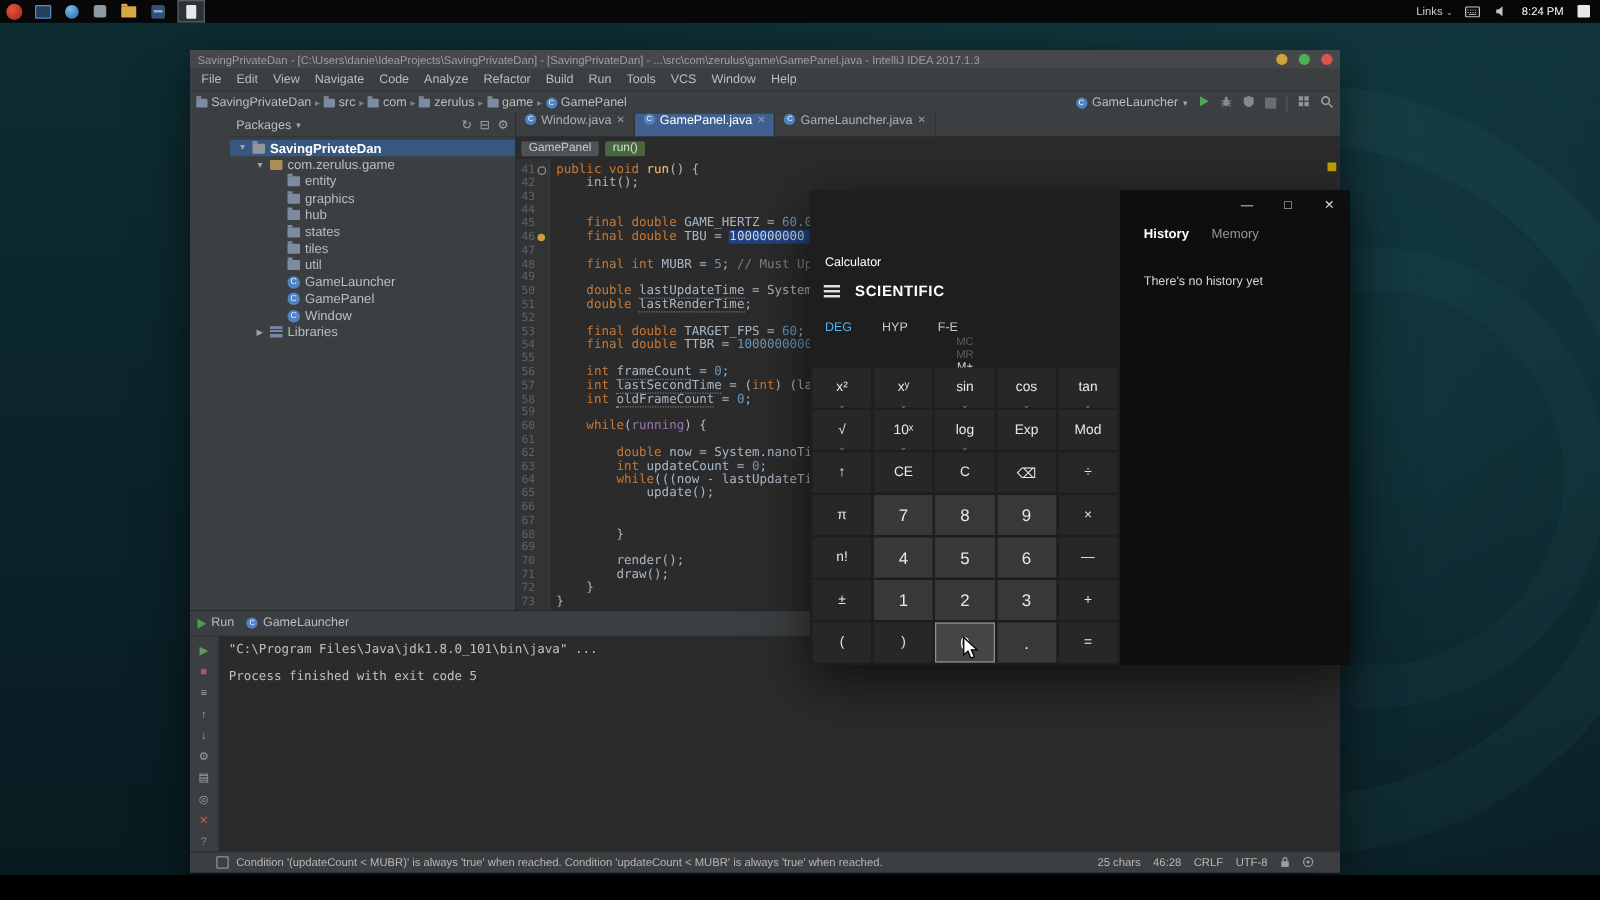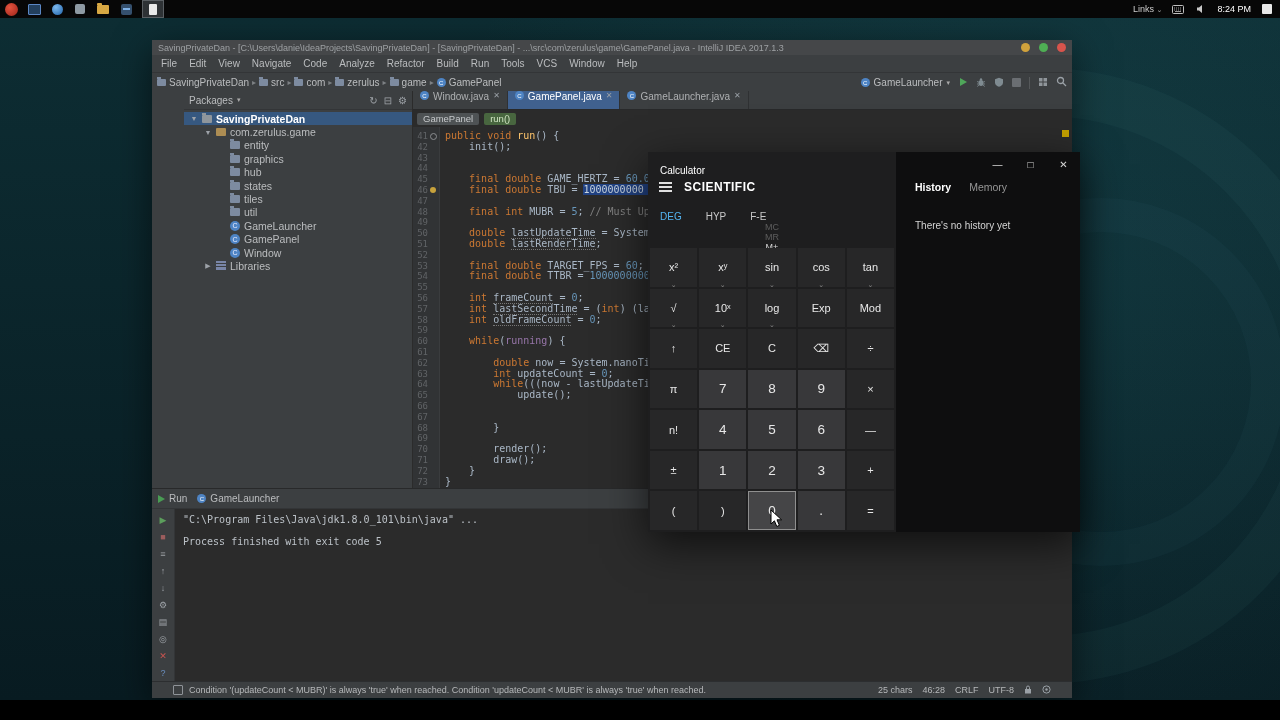--- a/index.html
+++ b/index.html
@@ -124,21 +124,21 @@
   
   .statusbar{position:absolute;left:0;right:0;bottom:0;height:16px;background:#3c3f41;border-top:1px solid #2c2e30;
              display:flex;align-items:center;padding:0 21px;font-size:9px;color:#b6b8ba;gap:6px;}
   .sb-msg-icon{width:8px;height:8px;border:1px solid #8f9398;border-radius:1px;}
   .sb-right{margin-left:auto;display:flex;align-items:center;gap:10px;}
 
   
   .calc{position:absolute;left:648px;top:152px;width:432px;height:380px;display:flex;z-index:40;
         box-shadow:0 12px 40px rgba(0,0,0,.65);color:#eee;}
   .calc-main{width:248px;min-width:248px;background:#1e1e1f;display:flex;flex-direction:column;}
-  .calc-title{height:24px;display:flex;align-items:flex-end;padding-left:12px;font-size:10px;color:#fff;}
+  .calc-title{height:24px;display:flex;align-items:center;padding-left:12px;font-size:10px;color:#fff;margin-top:46px;}
   .calc-modebar{height:22px;display:flex;align-items:center;gap:12px;padding-left:11px;}
   .burger{width:13px;height:2px;background:#e0e0e0;position:relative;}
   .burger::before,.burger::after{content:"";position:absolute;left:0;width:13px;height:2px;background:#e0e0e0;}
   .burger::before{top:-4px;}.burger::after{top:4px;}
   .calc-mode{font-size:12px;font-weight:bold;letter-spacing:.5px;color:#fff;}
   .calc-display{height:66px;display:flex;align-items:center;justify-content:flex-end;
                 padding-right:11px;font-size:28px;font-weight:bold;color:#fff;}
   .calc-angle{height:24px;display:flex;align-items:flex-end;gap:24px;padding-left:12px;font-size:10px;}
   .angle-tab{color:#c9c9c9;}
   .angle-tab.active{color:#54b4f0;}

